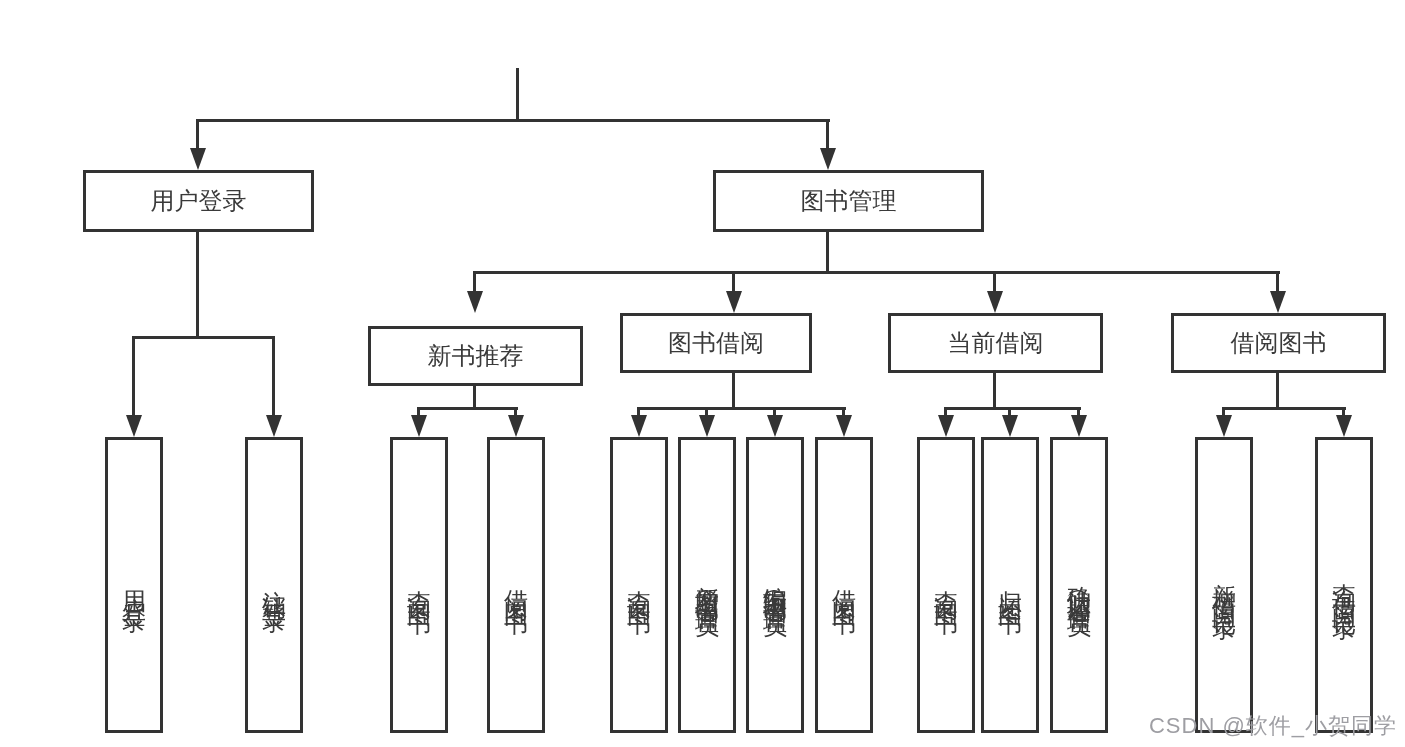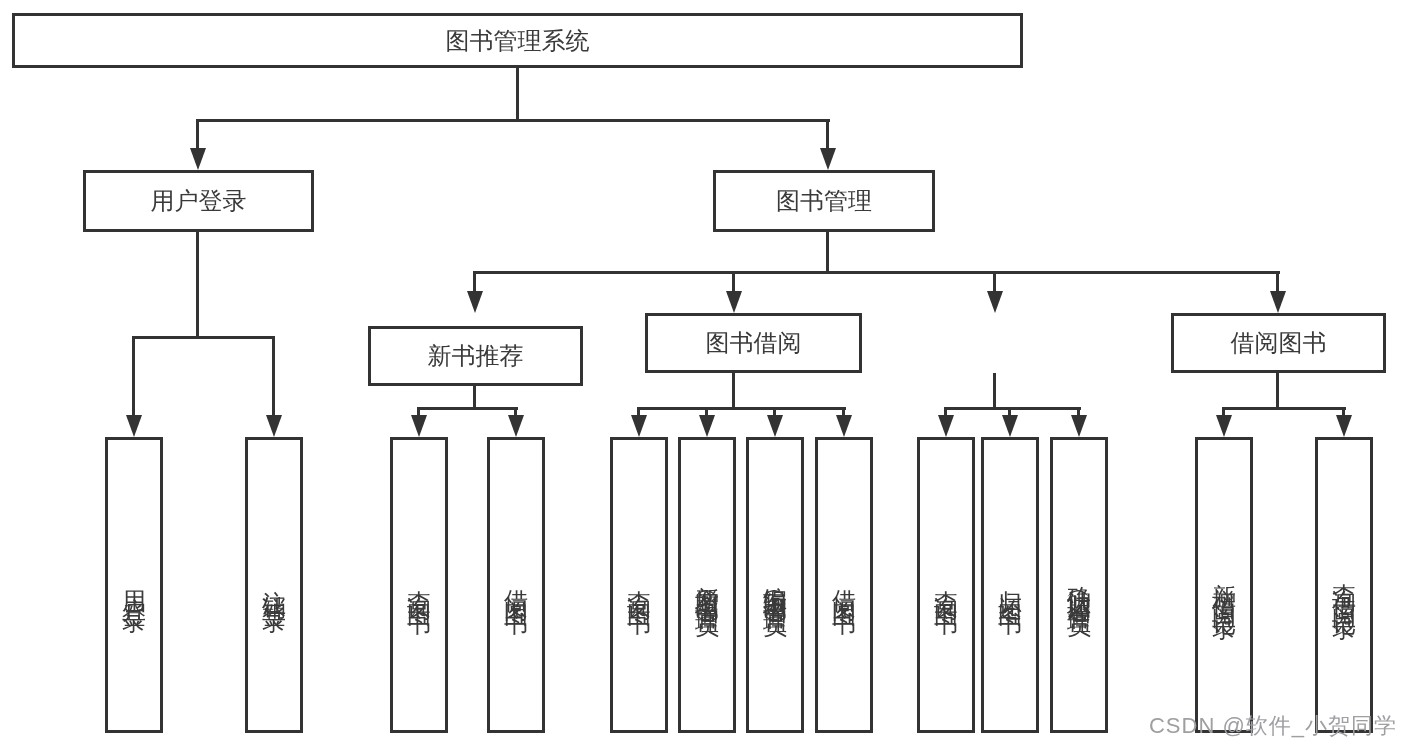--- a/index.html
+++ b/index.html
@@ -35,54 +35,54 @@
   .watermark{
     position:absolute;right:8px;top:711px;font-size:22px;
     color:var(--watermark);z-index:5;letter-spacing:1px;
   }
 </style>
 </head>
 <body>
 
 <div class="canvas">
 
-  <div class="box" style="left:12px;top:13px;width:1011px;height:55px">
-    <span>图书管理系统</span>
-  </div>
 
   <i class="vl" style="left:516px;top:68px;height:54px"></i>
   <i class="hl" style="left:197px;top:119px;width:633px"></i>
   <i class="vl" style="left:196px;top:119px;height:35px"></i>
   <i class="ar" style="left:190px;top:148px"></i>
   <i class="vl" style="left:826px;top:119px;height:35px"></i>
   <i class="ar" style="left:820px;top:148px"></i>
 
   <div class="box" style="left:83px;top:170px;width:231px;height:62px">
     <span>用户登录</span>
   </div>
-  <div class="box" style="left:713px;top:170px;width:222px;height:62px">
+  <div class="box" style="left:713px;top:170px;width:271px;height:62px">
     <span>图书管理</span>
   </div>
 
   <i class="vl" style="left:826px;top:232px;height:42px"></i>
   <i class="hl" style="left:475px;top:271px;width:805px"></i>
   <i class="vl" style="left:473px;top:271px;height:24px"></i>
   <i class="ar" style="left:467px;top:291px"></i>
   <i class="vl" style="left:732px;top:271px;height:24px"></i>
   <i class="ar" style="left:726px;top:291px"></i>
   <i class="vl" style="left:993px;top:271px;height:24px"></i>
   <i class="ar" style="left:987px;top:291px"></i>
   <i class="vl" style="left:1276px;top:271px;height:24px"></i>
   <i class="ar" style="left:1270px;top:291px"></i>
 
   <div class="box" style="left:368px;top:326px;width:215px;height:60px">
     <span>新书推荐</span>
   </div>
-  <div class="box" style="left:645px;top:313px;width:217px;height:60px">
+  <div class="box" style="left:620px;top:313px;width:192px;height:60px">
     <span>图书借阅</span>
+  </div>
+  <div class="box" style="left:888px;top:313px;width:215px;height:60px">
+    <span>当前借阅</span>
   </div>
   <div class="box" style="left:1171px;top:313px;width:215px;height:60px">
     <span>借阅图书</span>
   </div>
 
   <i class="vl" style="left:196px;top:232px;height:107px"></i>
   <i class="hl" style="left:133px;top:336px;width:142px"></i>
   <i class="vl" style="left:132px;top:336px;height:82px"></i>
   <i class="ar" style="left:126px;top:415px"></i>
   <i class="vl" style="left:272px;top:336px;height:82px"></i>

